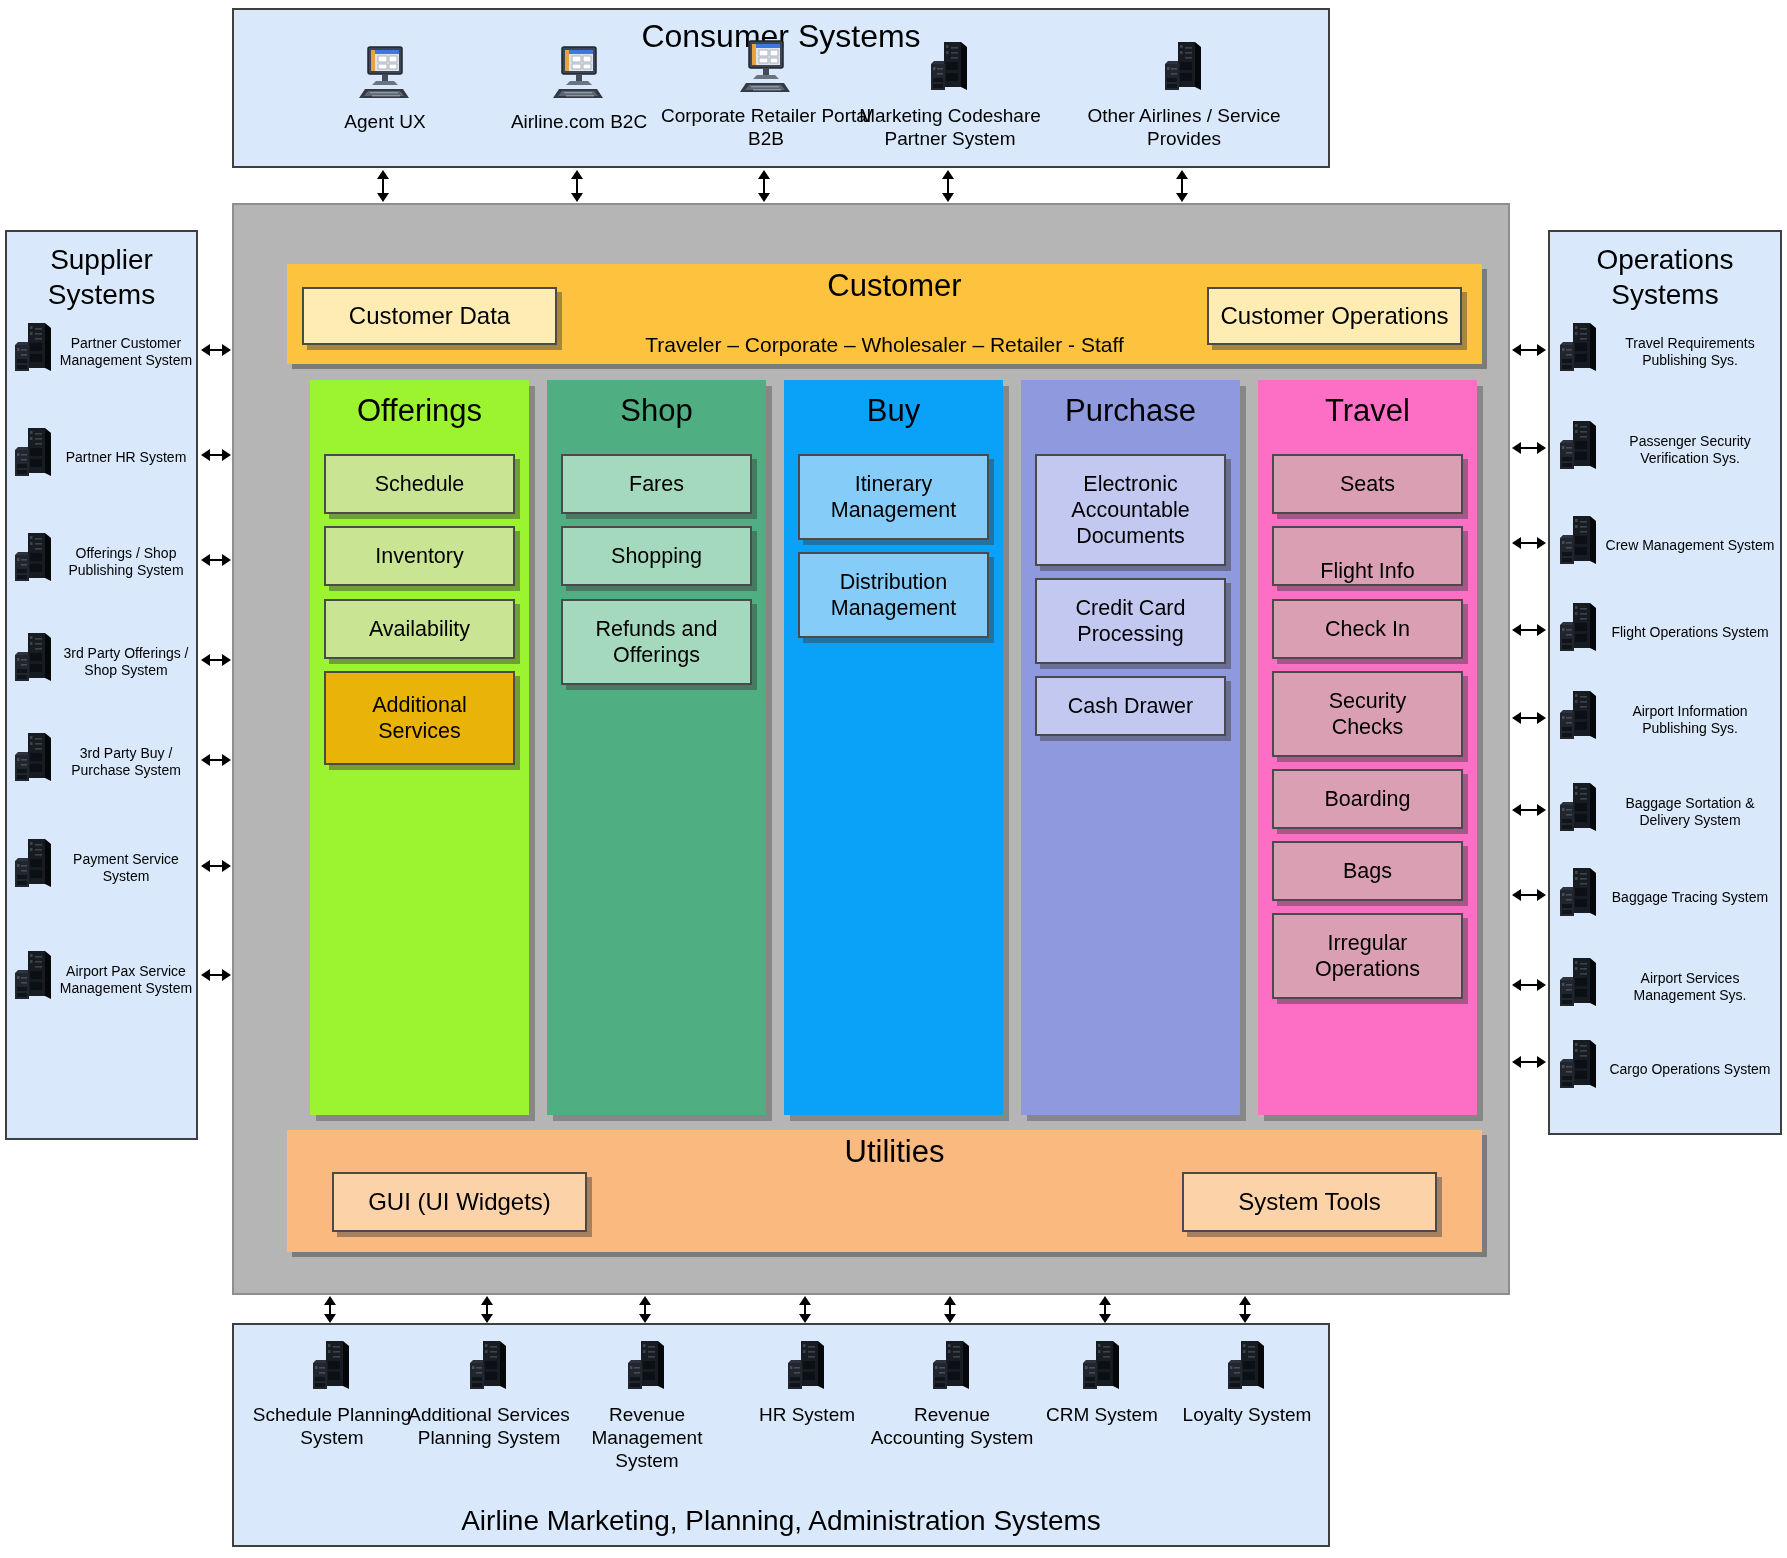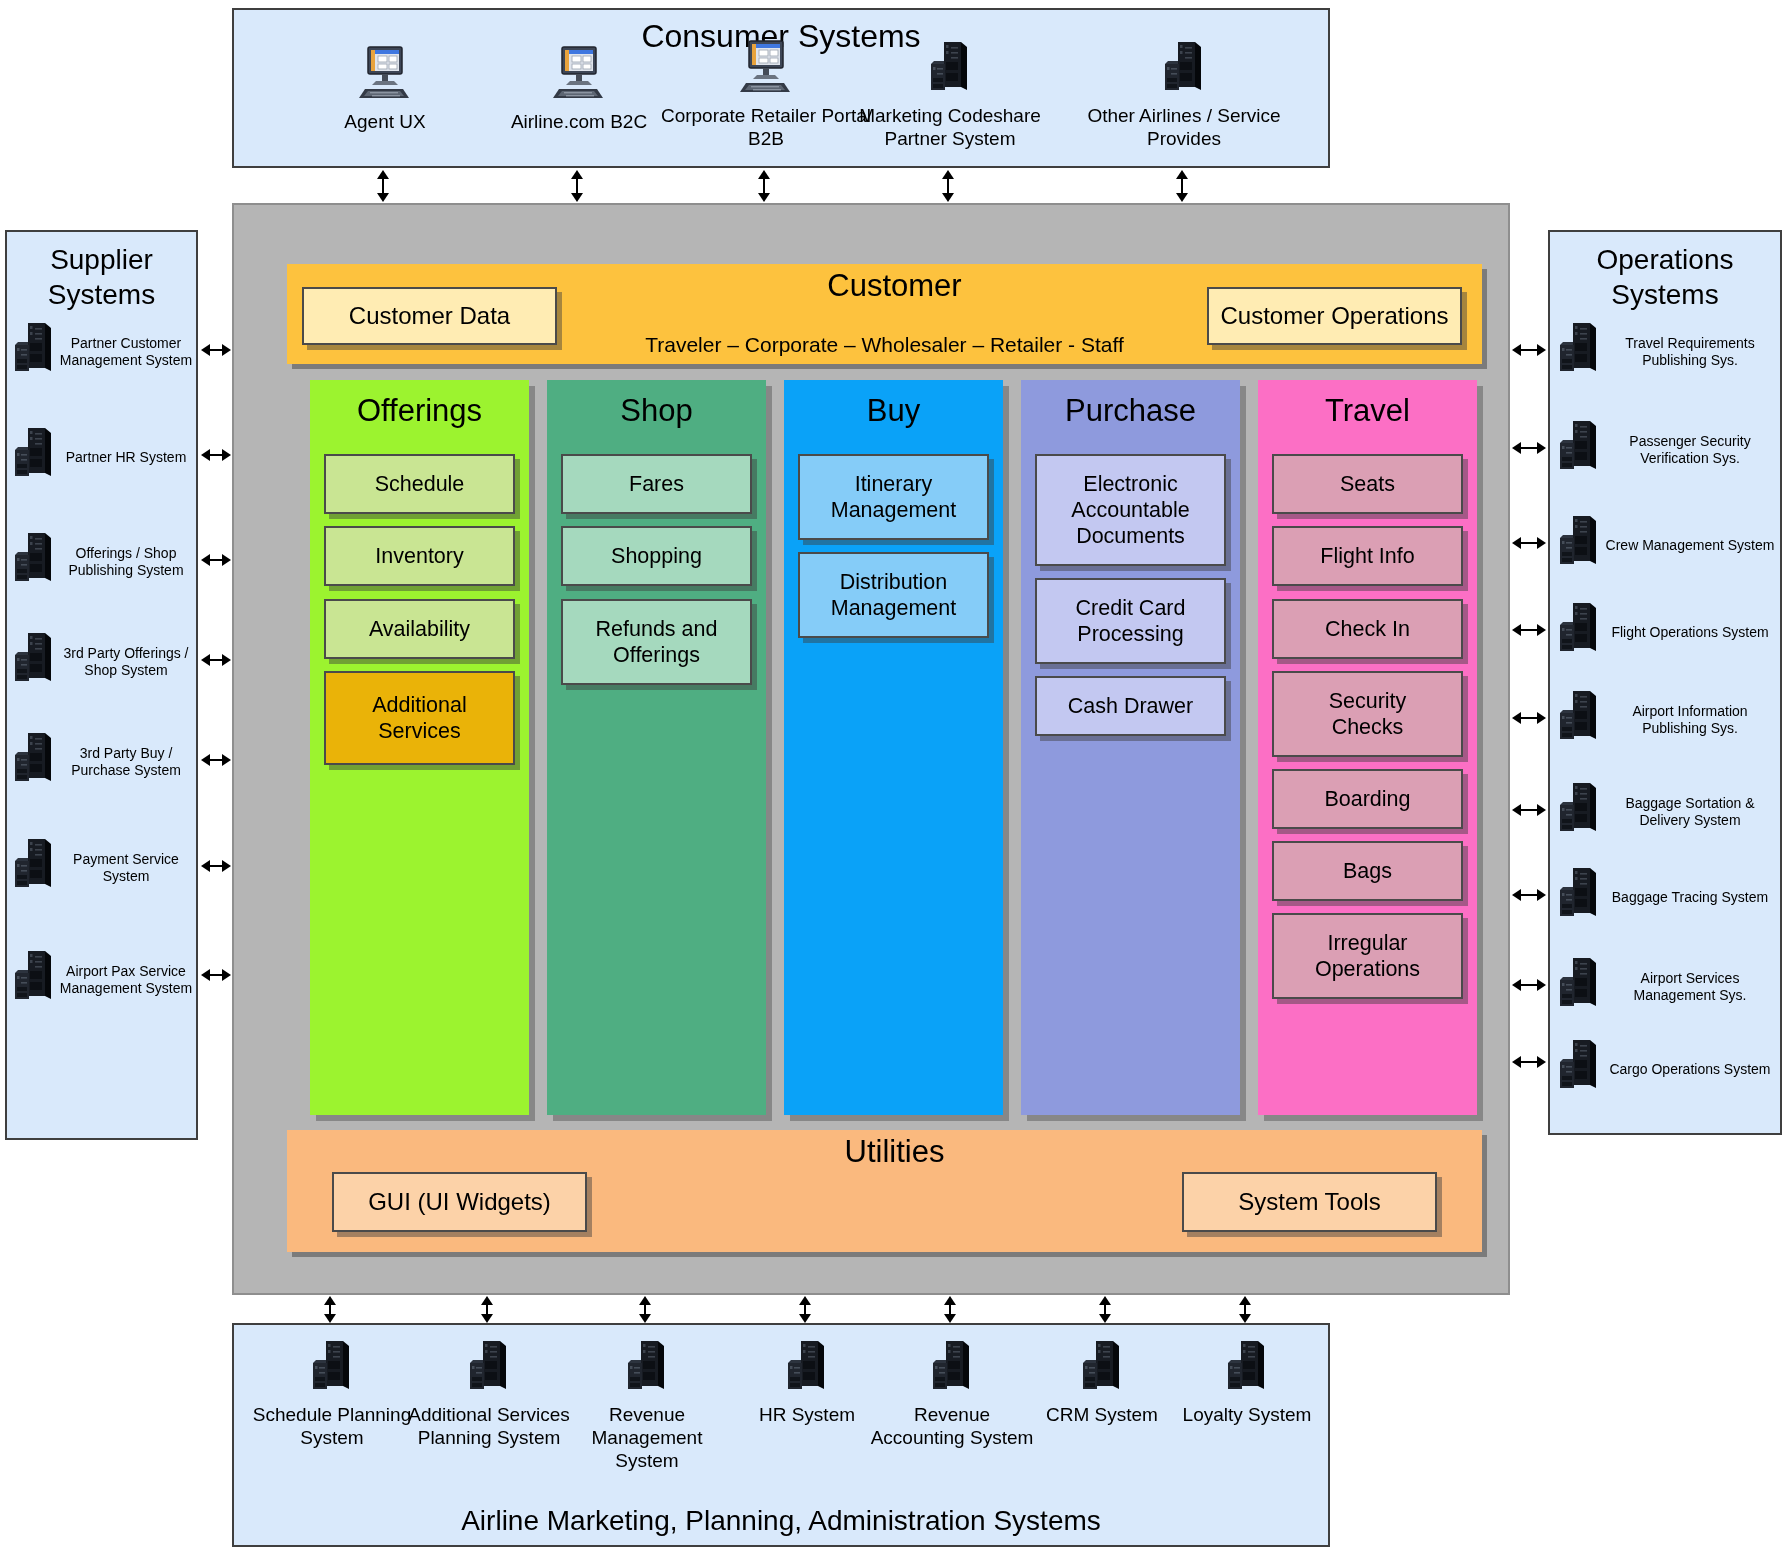--- a/index.html
+++ b/index.html
@@ -547,21 +547,21 @@
       <div class="colbox" style="top: 296px; height: 60px; background: rgb(195, 200, 241);">
           <span>Cash Drawer</span>
         </div>
     </div>
 
     <div class="col" style="left: 1024px; background: rgb(252, 111, 197);">
       <div class="col-ttl">Travel</div>
       <div class="colbox" style="top: 74px; height: 60px; background: rgb(219, 159, 180);">
           <span>Seats</span>
         </div>
-      <div class="colbox" style="top: 146px; height: 60px; background: rgb(219, 159, 180);">
+      <div class="colbox" style="top: 146px; height: 60px; background: rgb(219, 159, 180); align-items: flex-end;">
           <span>Flight Info</span>
         </div>
       <div class="colbox" style="top: 219px; height: 60px; background: rgb(219, 159, 180);">
           <span>Check In</span>
         </div>
       <div class="colbox" style="top: 291px; height: 86px; background: rgb(219, 159, 180);">
           <span>Security Checks</span>
         </div>
       <div class="colbox" style="top: 389px; height: 60px; background: rgb(219, 159, 180);">
           <span>Boarding</span>

